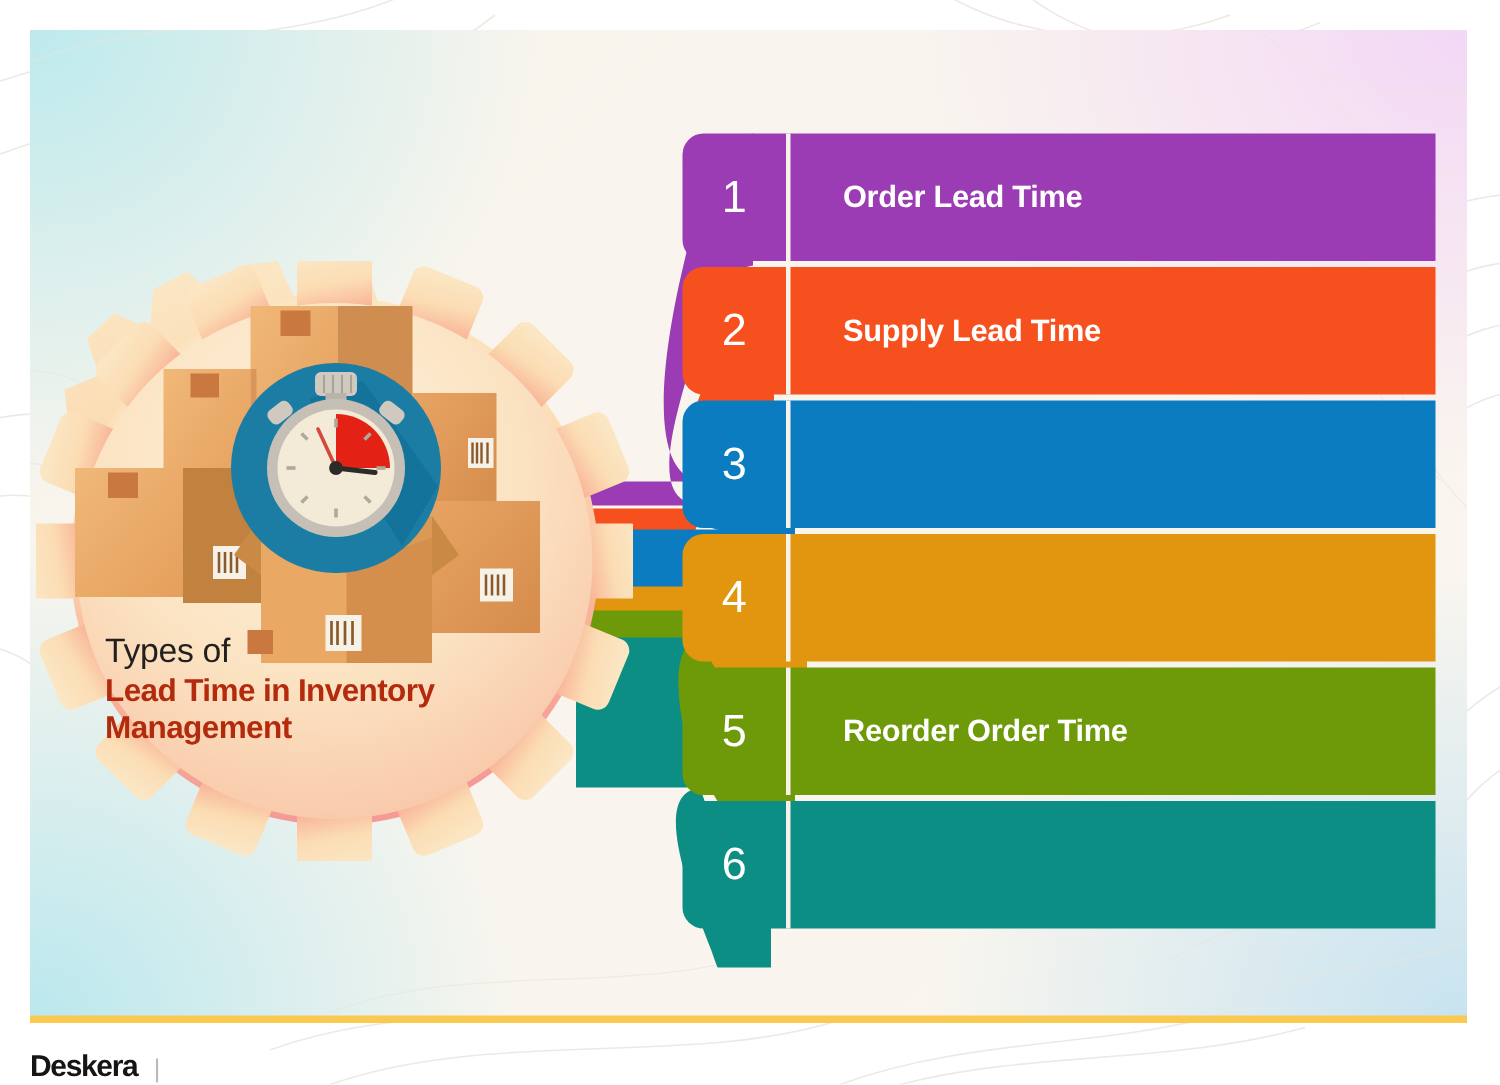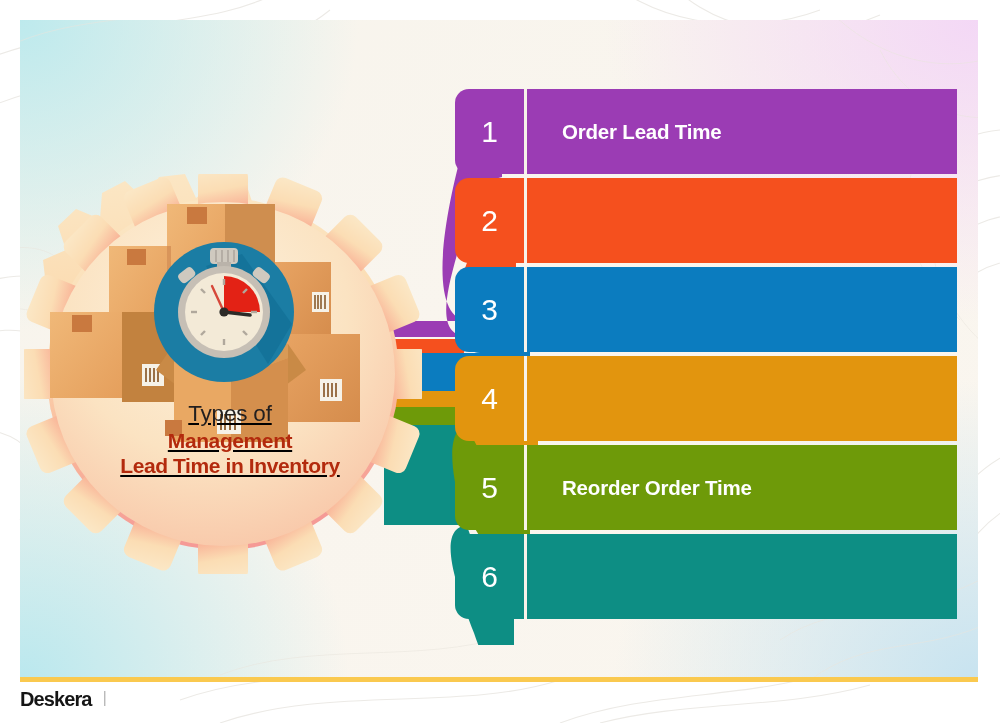--- a/index.html
+++ b/index.html
@@ -116,26 +116,25 @@
     font-weight: bold;
     padding-left: 35px;
     letter-spacing: -0.2px;
     white-space: nowrap;
   }
 
   
   #hub-title {
     position: absolute;
     left: 70px;
-    top: 400px;
+    top: 420px;
     width: 320px;
-    text-align: center;
+    text-align: left;
     z-index: 6;
     pointer-events: none;
-    text-decoration: underline;
   }
   #hub-title .t1 {
     display: block;
     font-size: 22.5px;
     color: #221f1f;
     font-weight: normal;
     line-height: 28px;
     letter-spacing: -0.2px;
   }
   #hub-title .t2 {
@@ -149,21 +148,21 @@
 
   
   #footer {
     position: absolute;
     left: 0;
     top: 688px;
     width: 1000px;
     height: 35px;
     z-index: 2;
     display: flex;
-    align-items: flex-start;
+    align-items: flex-end;
   }
   #footer-brand {
     font-size: 20px;
     font-weight: bold;
     color: #151515;
     letter-spacing: -0.9px;
     margin-left: 20px;
   }
   #footer-sep {
     color: #b9b9b9;
@@ -394,20 +393,21 @@
 
   <div class="bar" style="top:4px;background:#9b3cb4;">
     <div class="bar-num">1</div>
     <div class="bar-divider"></div>
     <div class="bar-label">Order Lead Time</div>
   </div>
 
   <div class="bar" style="top:93px;background:#f5501e;">
     <div class="bar-num">2</div>
     <div class="bar-divider"></div>
+    <div class="bar-label">Supply Lead Time</div>
   </div>
 
   <div class="bar" style="top:182px;background:#0b7cbf;">
     <div class="bar-num">3</div>
     <div class="bar-divider"></div>
   </div>
 
   <div class="bar" style="top:271px;background:#e2950e;">
     <div class="bar-num">4</div>
     <div class="bar-divider"></div>
@@ -421,20 +421,20 @@
 
   <div class="bar" style="top:449px;background:#0d8e84;">
     <div class="bar-num">6</div>
     <div class="bar-divider"></div>
   </div>
 
 </div>
 
 <div id="hub-title">
   <span class="t1">Types of</span>
+  <span class="t2">Lead Time in Inventory</span>
   <span class="t2">Management</span>
-  <span class="t2">Lead Time in Inventory</span>
 </div>
 
 <div id="footer">
   <span id="footer-brand">Deskera</span>
   <span id="footer-sep">|</span>
 </div>
 
 </body></html>

